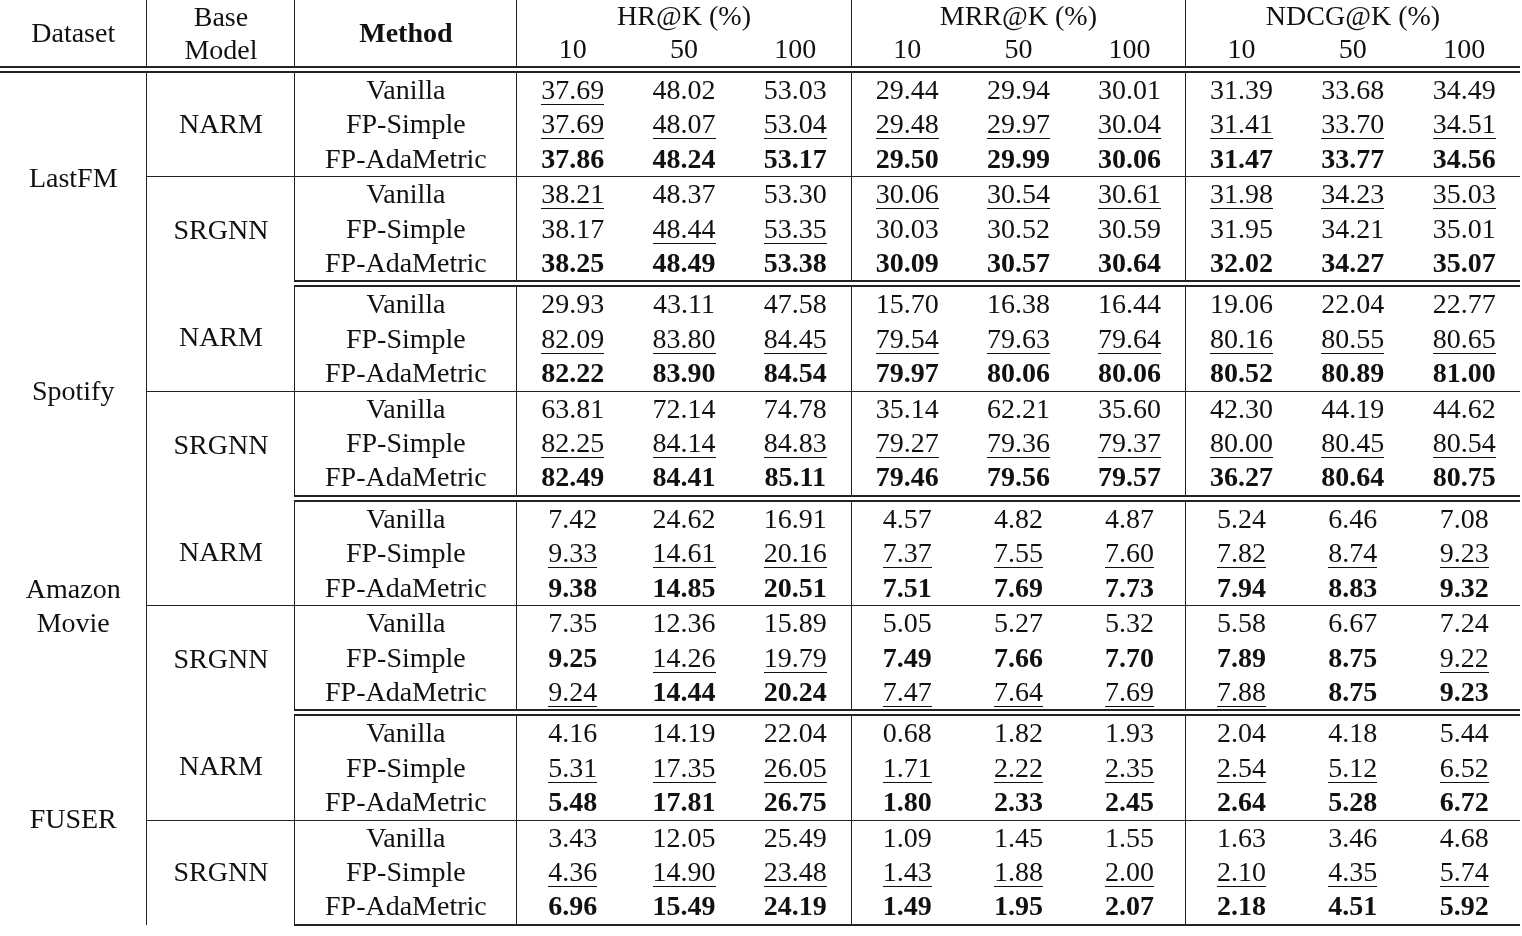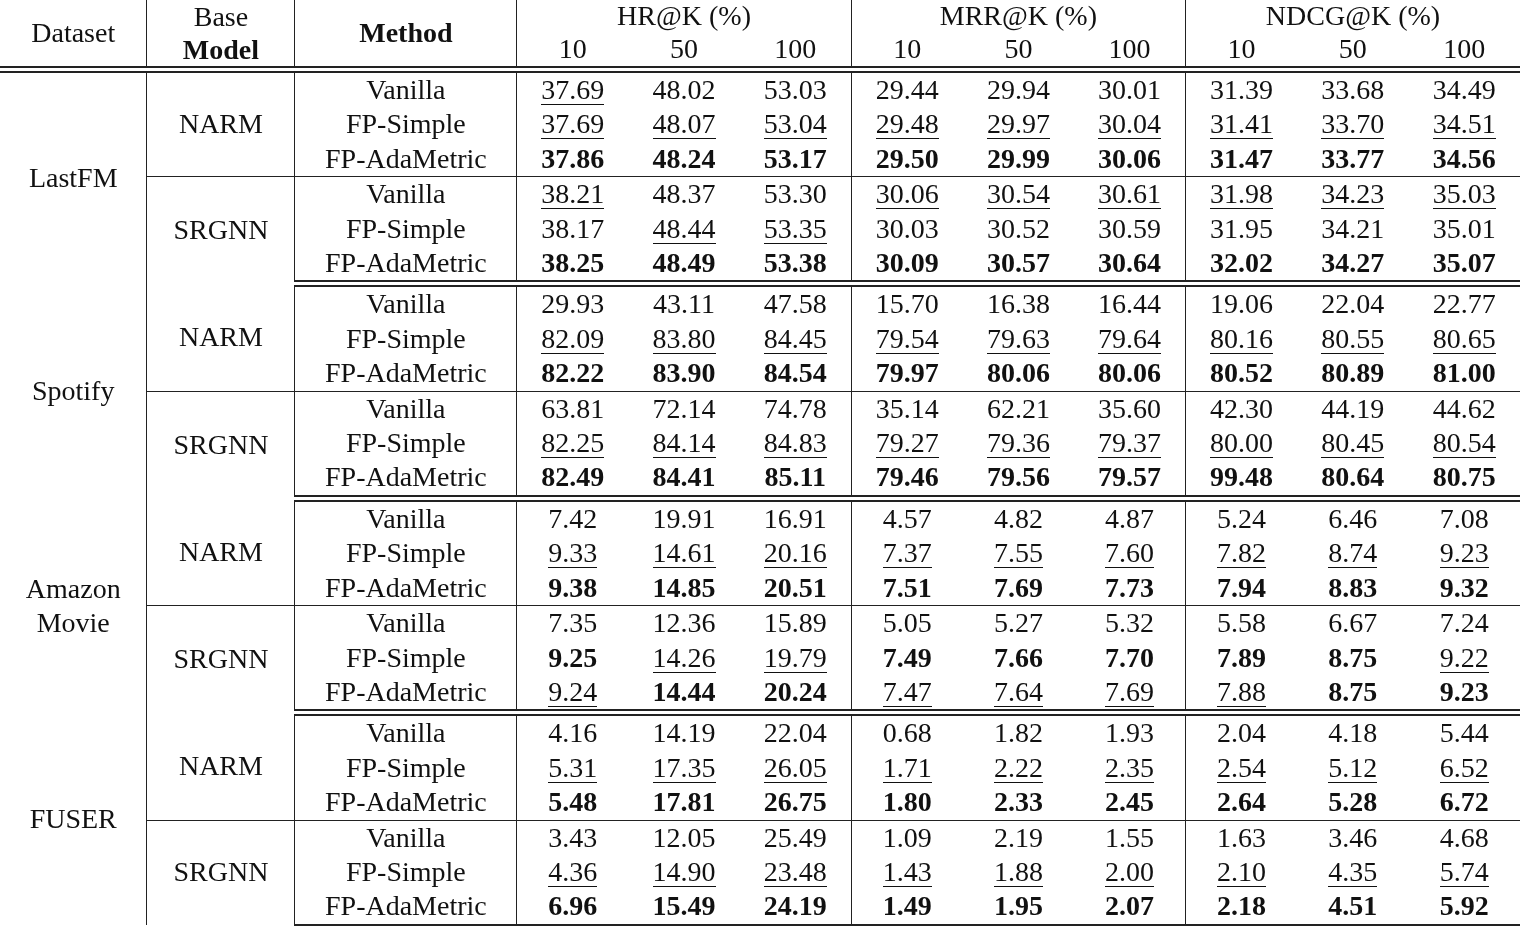--- a/index.html
+++ b/index.html
@@ -60,21 +60,21 @@
       <col class="c-num">
       <col class="c-num">
   </colgroup>
   <thead>
     <tr>
       <th rowspan="2" class="vr" style="border-bottom:7px double #222;">
         <span>Dataset</span>
       </th>
       <th rowspan="2" class="vr" style="border-bottom:7px double #222; line-height:33px;">
         <span class="ds-label" style="line-height:33px;">Base</span>
-        <span class="ds-label" style="line-height:33px;font-weight:bold;">Model</span>
+        <span class="ds-label" style="line-height:33px;">Model</span>
       </th>
       <th rowspan="2" class="vr" style="border-bottom:7px double #222;font-weight:bold;">
         <span>Method</span>
       </th>
       <th colspan="3" class="vr h-top">
         <span>HR@K (%)</span>
       </th>
       <th colspan="3" class="vr h-top">
         <span>MRR@K (%)</span>
       </th>
@@ -238,33 +238,33 @@
         <td class="num inner"><span class="val u">80.54</span></td>
       </tr>
       <tr class="group-end">
         <td class="vr method inner">FP-AdaMetric</td>
         <td class="num inner"><span class="val b">82.49</span></td>
         <td class="num inner"><span class="val b">84.41</span></td>
         <td class="num inner vr"><span class="val b">85.11</span></td>
         <td class="num inner"><span class="val b">79.46</span></td>
         <td class="num inner"><span class="val b">79.56</span></td>
         <td class="num inner vr"><span class="val b">79.57</span></td>
-        <td class="num inner"><span class="val b">99.48</span></td>
+        <td class="num inner"><span class="val b">36.27</span></td>
         <td class="num inner"><span class="val b">80.64</span></td>
         <td class="num inner"><span class="val b">80.75</span></td>
       </tr>
       <tr>
         <td rowspan="6" class="vr">
           <span class="ds-label">Amazon</span>
           <span class="ds-label">Movie</span>
         </td>
         <td rowspan="3" class="vr inner" style="border-bottom: 1.5px solid rgb(34, 34, 34);">NARM</td>
         <td class="vr method inner">Vanilla</td>
         <td class="num inner"><span class="val">7.42</span></td>
-        <td class="num inner"><span class="val">19.91</span></td>
+        <td class="num inner"><span class="val">24.62</span></td>
         <td class="num inner vr"><span class="val">16.91</span></td>
         <td class="num inner"><span class="val">4.57</span></td>
         <td class="num inner"><span class="val">4.82</span></td>
         <td class="num inner vr"><span class="val">4.87</span></td>
         <td class="num inner"><span class="val">5.24</span></td>
         <td class="num inner"><span class="val">6.46</span></td>
         <td class="num inner"><span class="val">7.08</span></td>
       </tr>
       <tr>
         <td class="vr method inner">FP-Simple</td>
@@ -367,21 +367,21 @@
         <td class="num inner"><span class="val b">5.28</span></td>
         <td class="num inner"><span class="val b">6.72</span></td>
       </tr>
       <tr>
         <td rowspan="3" class="vr">SRGNN</td>
         <td class="vr method inner">Vanilla</td>
         <td class="num inner"><span class="val">3.43</span></td>
         <td class="num inner"><span class="val">12.05</span></td>
         <td class="num inner vr"><span class="val">25.49</span></td>
         <td class="num inner"><span class="val">1.09</span></td>
-        <td class="num inner"><span class="val">2.19</span></td>
+        <td class="num inner"><span class="val">1.45</span></td>
         <td class="num inner vr"><span class="val">1.55</span></td>
         <td class="num inner"><span class="val">1.63</span></td>
         <td class="num inner"><span class="val">3.46</span></td>
         <td class="num inner"><span class="val">4.68</span></td>
       </tr>
       <tr>
         <td class="vr method inner">FP-Simple</td>
         <td class="num inner"><span class="val u">4.36</span></td>
         <td class="num inner"><span class="val u">14.90</span></td>
         <td class="num inner vr"><span class="val u">23.48</span></td>

